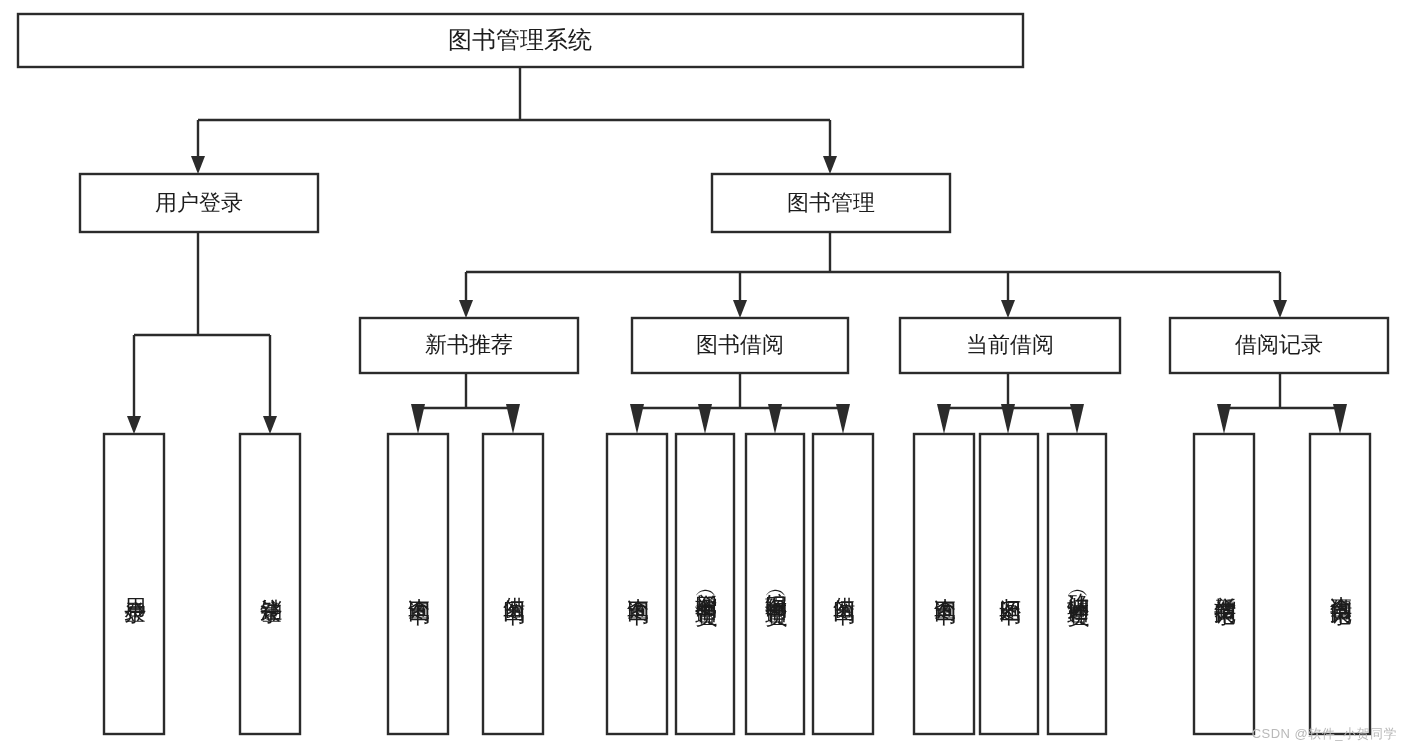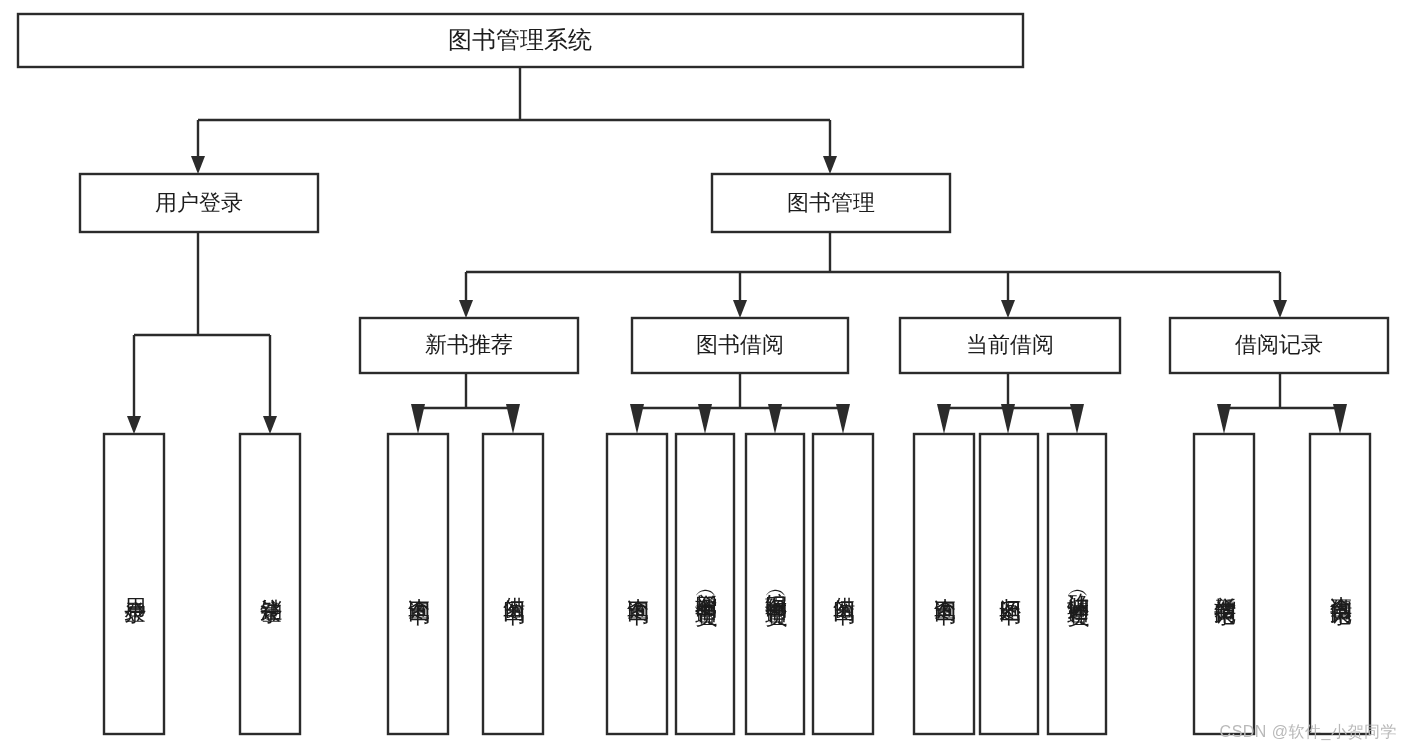--- a/index.html
+++ b/index.html
@@ -50,21 +50,21 @@
   }
   .arrow-head {
     fill: #2b2b2b;
     stroke: none;
   }
   .watermark {
     position: absolute;
     right: 8px;
     bottom: 4px;
     font-family: "Liberation Sans", "DejaVu Sans", sans-serif;
-    font-size: 16px;
+    font-size: 13px;
     color: #b9b9b9;
     white-space: nowrap;
     letter-spacing: 0.5px;
   }
 </style>
 </head>
 <body>
 
 <svg id="diagram" viewBox="0 0 1405 747" xmlns="http://www.w3.org/2000/svg">
 

